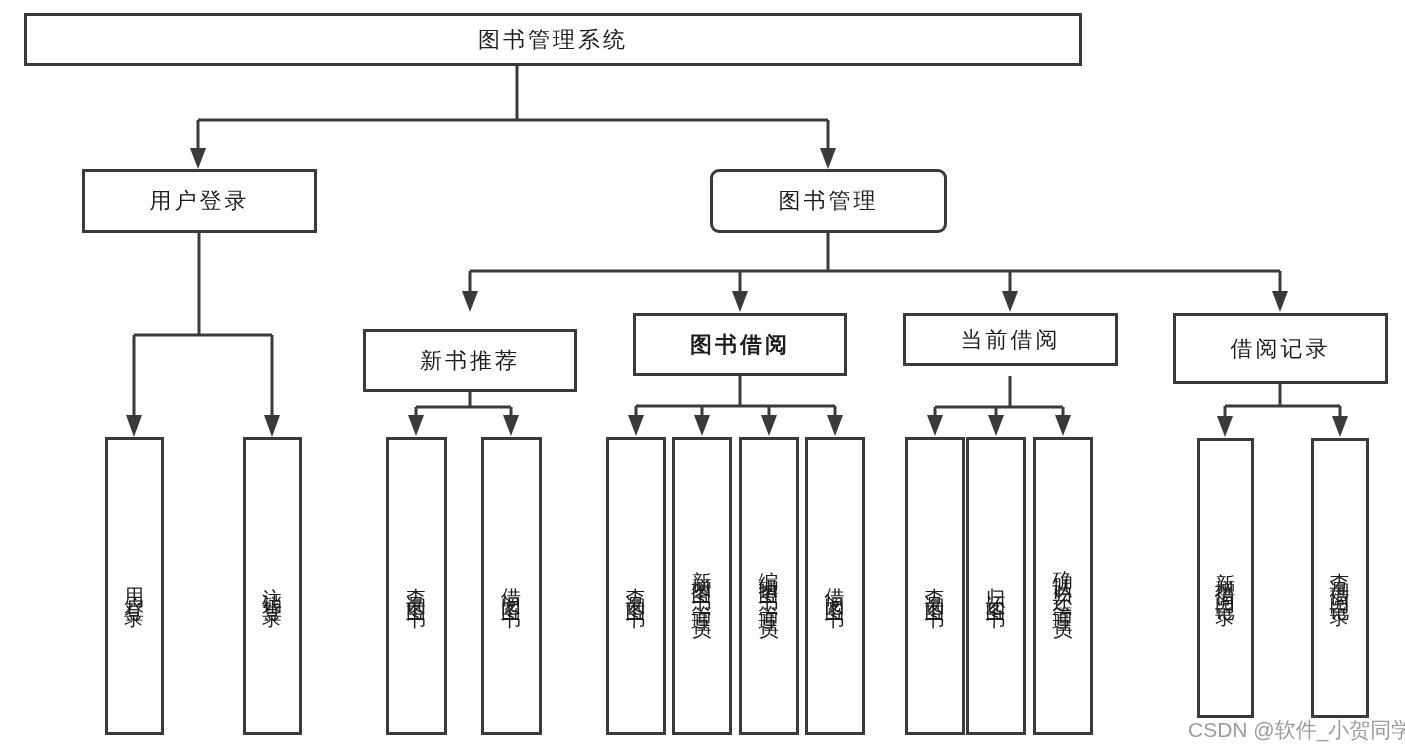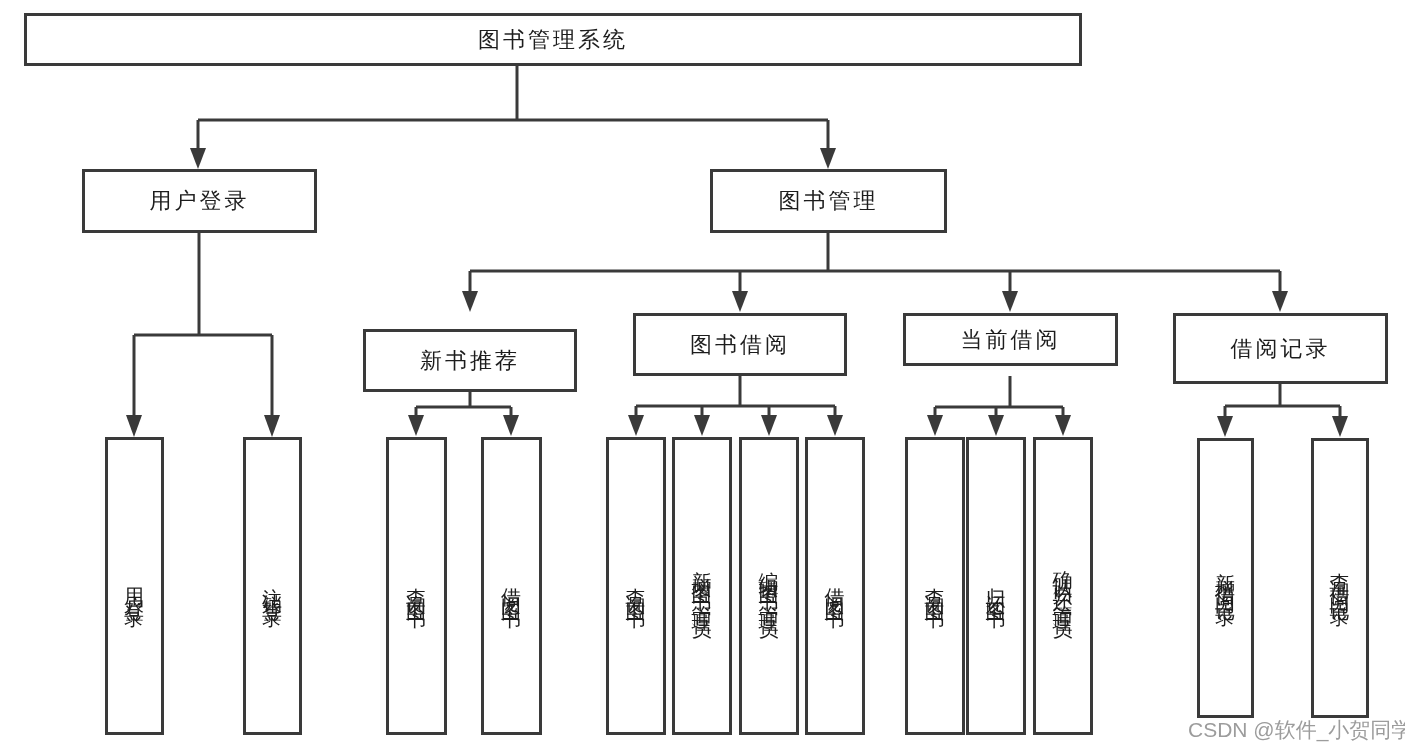--- a/index.html
+++ b/index.html
@@ -32,24 +32,24 @@
     text-orientation:mixed;
     font-size:20px;
     letter-spacing:7px;
     line-height:1;
     color:#1d1d1d;
   }
   
   .n-root{left:12px;top:13px;width:1058px;height:53px;margin-left:12px;}
   
   .n-l2-0{left:82px;top:169px;width:235px;height:64px;}
-  .n-l2-1{left:710px;top:169px;width:237px;height:64px;}
+  .n-l2-1{left:710px;top:169px;width:237px;height:64px;border-radius:9px;}
   
   .n-l3-0{left:363px;top:313px;width:214px;height:63px;margin-top:16px;}
-  .n-l3-1{left:633px;top:313px;width:214px;height:63px;}
+  .n-l3-1{left:633px;top:313px;width:214px;height:63px;font-weight:bold;}
   .n-l3-2{left:903px;top:313px;width:215px;height:53px;}
   .n-l3-3{left:1173px;top:313px;width:215px;height:71px;}
   
   .leaf{top:437px;height:298px;}
   .n-leaf-0{left:105px;width:59px;}
   .n-leaf-1{left:243px;width:59px;}
   .n-leaf-2{left:386px;width:61px;}
   .n-leaf-3{left:481px;width:61px;}
   .n-leaf-4{left:606px;width:60px;}
   .n-leaf-5{left:672px;width:60px;}

